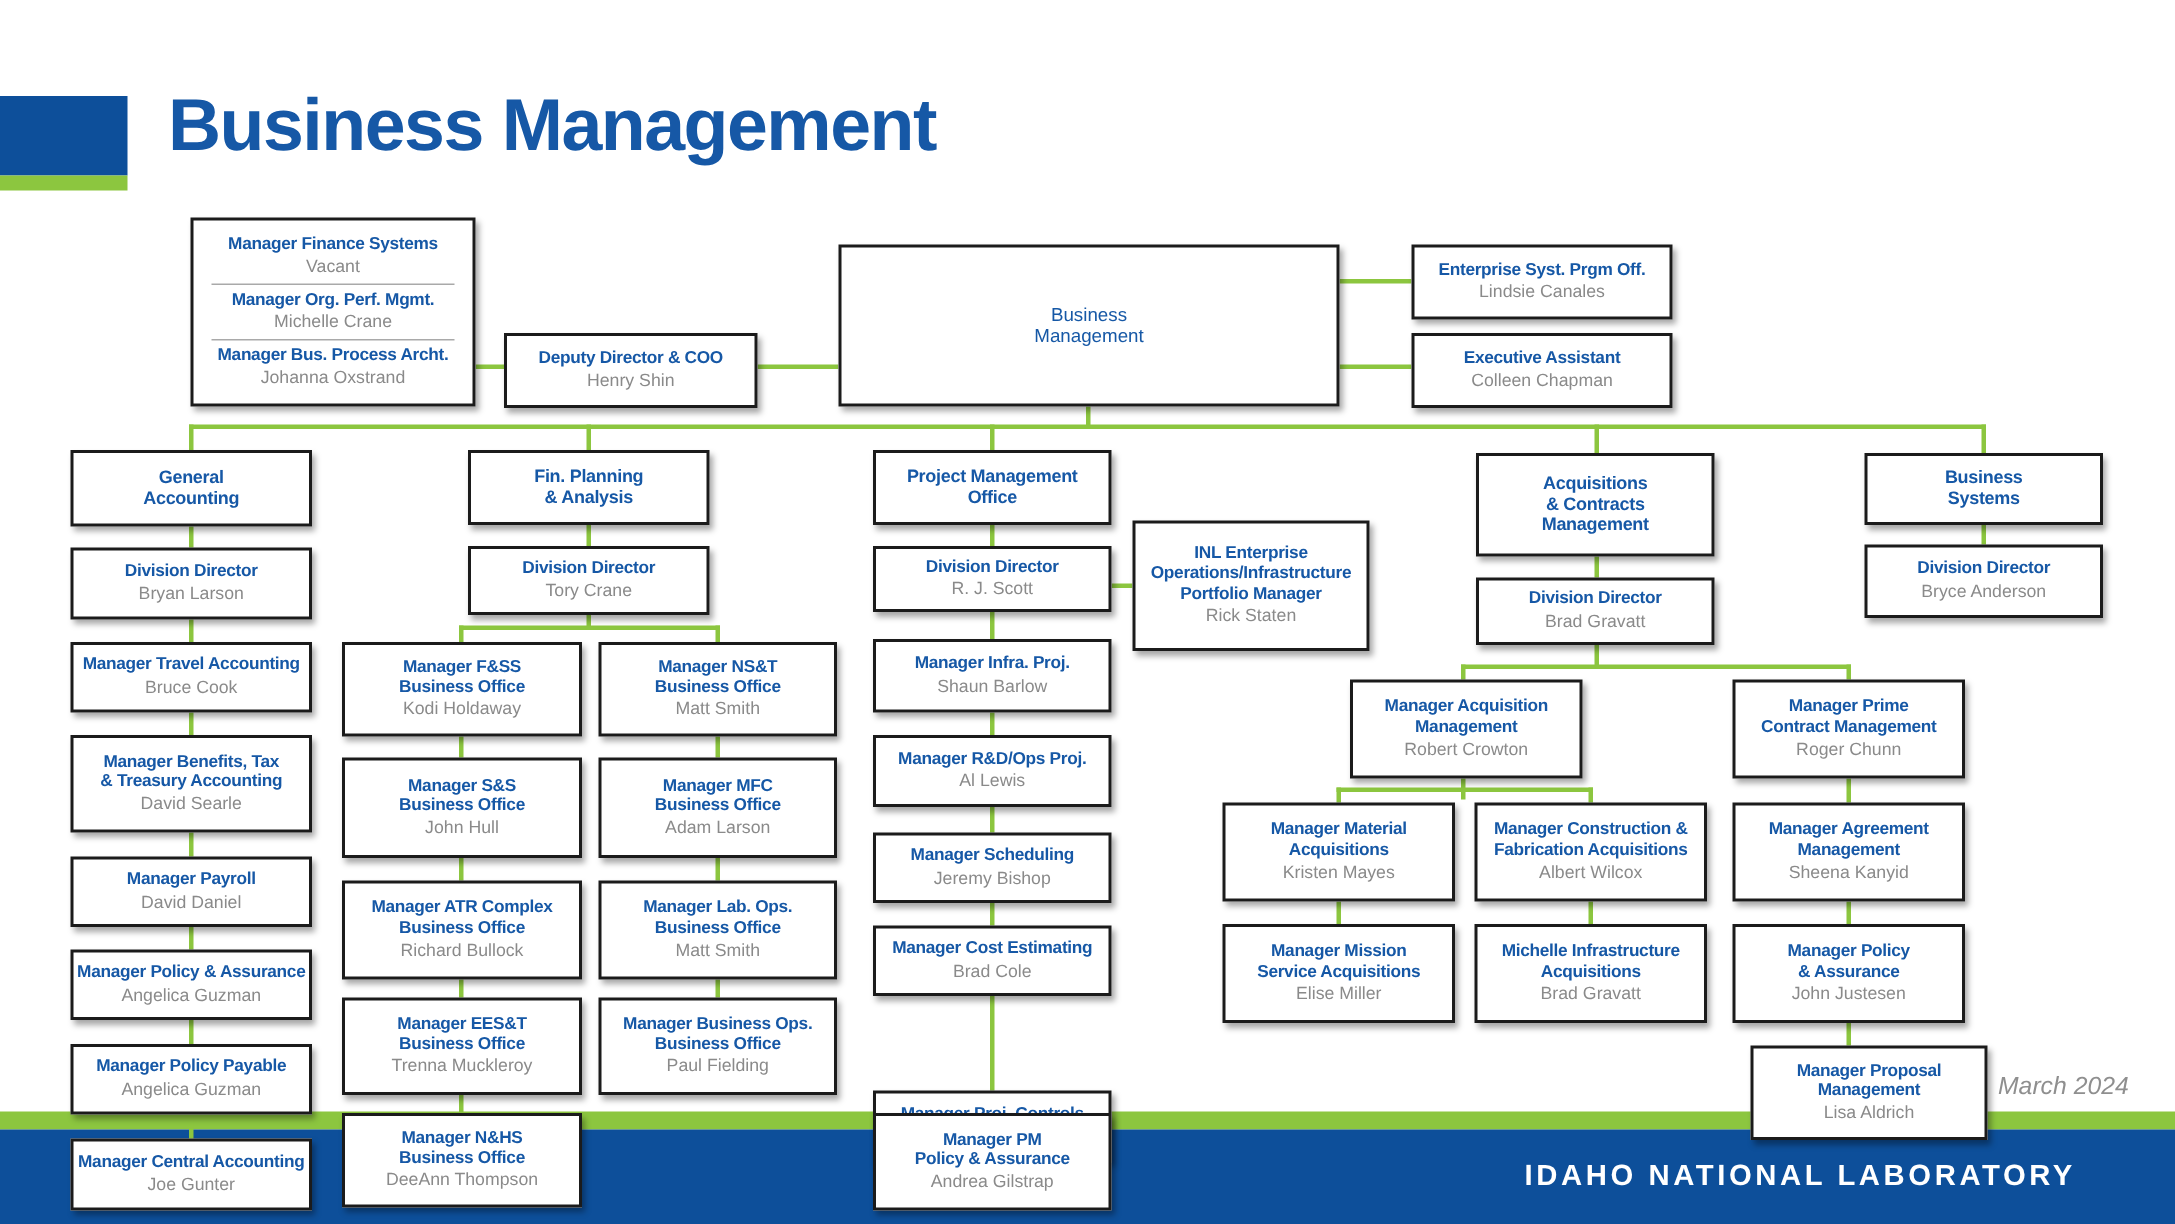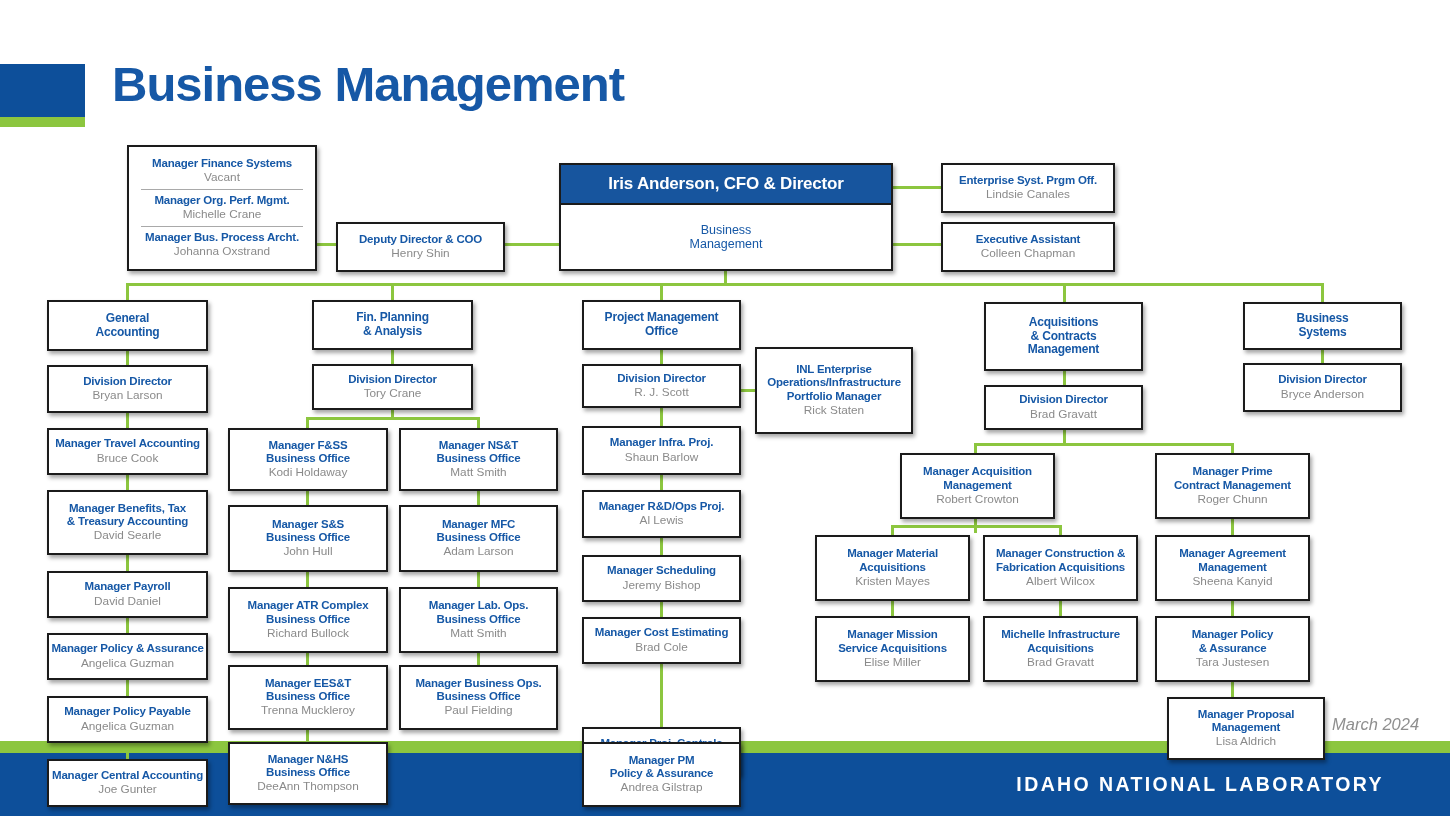--- a/index.html
+++ b/index.html
@@ -87,21 +87,20 @@
         <div class="stack-entry">
           <div class="t">Manager Bus. Process Archt.</div>
           <div class="p">Johanna Oxstrand</div>
         </div>
       </div>
       <div class="box" style="left: 336px; top: 222px; width: 169px; height: 50px;">
         <div class="t">Deputy Director &amp; COO</div>
         <div class="p">Henry Shin</div>
       </div>
       <div class="box banner" style="left: 559px; top: 163px; width: 334px; height: 108px;">
-        <div class="bhead">Iris Anderson, CFO &amp; Director</div>
         <div class="bbody">
           <div class="t">Business</div>
           <div class="t">Management</div>
         </div>
       </div>
       <div class="box" style="left: 941px; top: 163px; width: 174px; height: 50px;">
         <div class="t">Enterprise Syst. Prgm Off.</div>
         <div class="p">Lindsie Canales</div>
       </div>
       <div class="box" style="left: 941px; top: 222px; width: 174px; height: 50px;">
@@ -281,21 +280,21 @@
         <div class="p">Roger Chunn</div>
       </div>
       <div class="box" style="left: 1155px; top: 535px; width: 155px; height: 66px;">
         <div class="t">Manager Agreement</div>
         <div class="t">Management</div>
         <div class="p">Sheena Kanyid</div>
       </div>
       <div class="box" style="left: 1155px; top: 616px; width: 155px; height: 66px;">
         <div class="t">Manager Policy</div>
         <div class="t">&amp; Assurance</div>
-        <div class="p">Tara Justesen</div>
+        <div class="p">John Justesen</div>
       </div>
       <div class="box" style="left: 1167px; top: 697px; width: 158px; height: 63px;">
         <div class="t">Manager Proposal</div>
         <div class="t">Management</div>
         <div class="p">Lisa Aldrich</div>
       </div>
     </div>
 
   <div id="date-label">March 2024</div>
   <div id="footer-stripe"></div>

